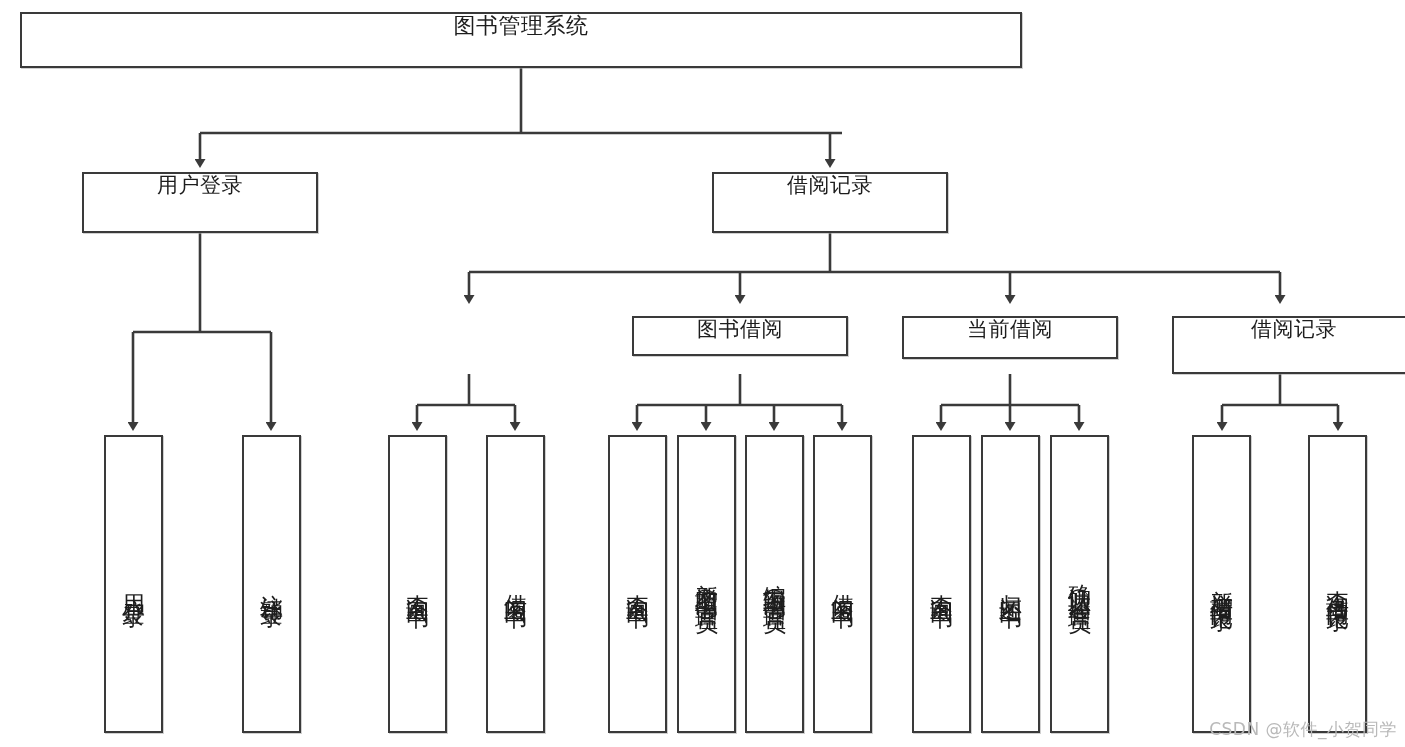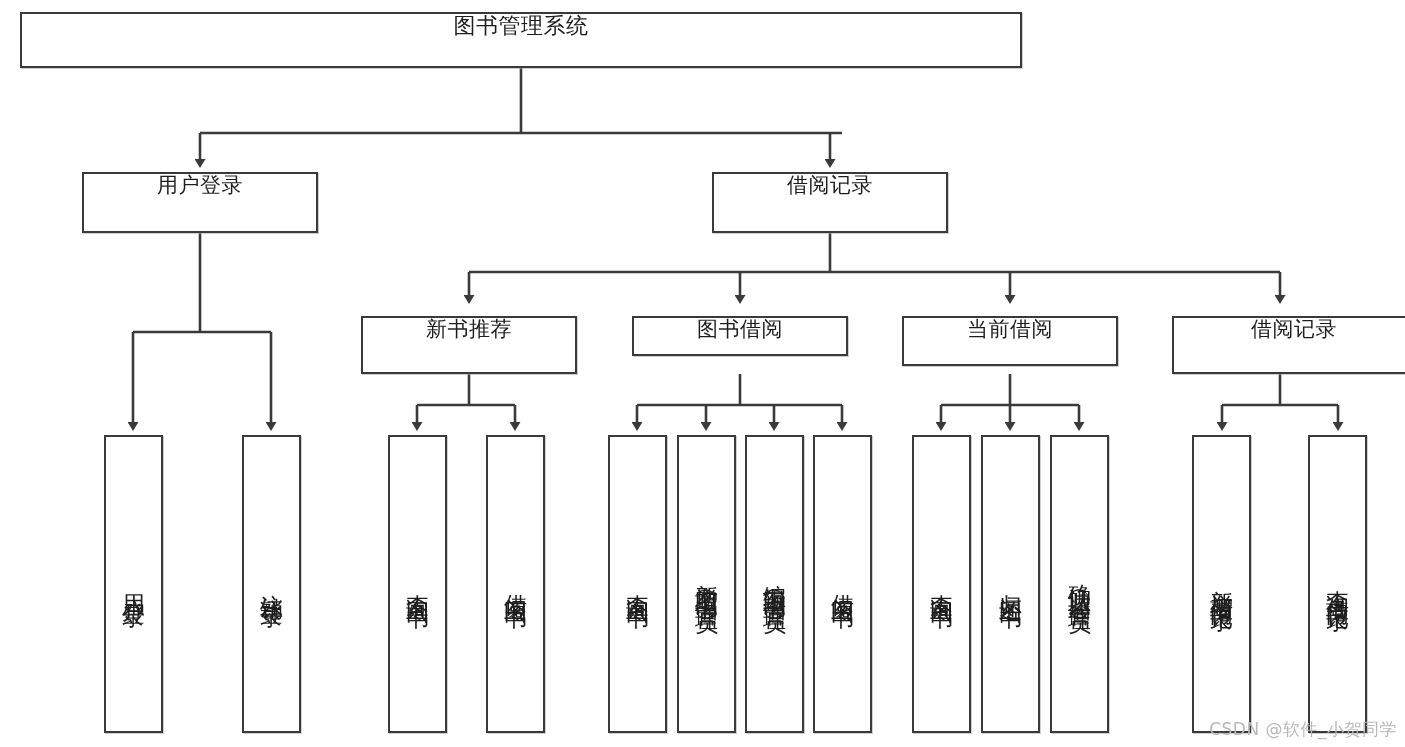--- a/index.html
+++ b/index.html
@@ -135,29 +135,26 @@
   </div>
 
   <div class="node h" style="left:82px; top:172px; width:236px; height:61px;">
     <span class="label">用户登录</span>
   </div>
 
   <div class="node h" style="left:712px; top:172px; width:236px; height:61px;">
     <span class="label">借阅记录</span>
   </div>
 
-  <div class="node h" style="left:361px; top:316px; width:216px; height:58px;">
-    <span class="label">新书推荐</span>
-  </div>
 
   <div class="node h" style="left:632px; top:316px; width:216px; height:40px;">
     <span class="label">图书借阅</span>
   </div>
 
-  <div class="node h" style="left:902px; top:316px; width:216px; height:50px;">
+  <div class="node h" style="left:902px; top:316px; width:216px; height:43px;">
     <span class="label">当前借阅</span>
   </div>
 
   <div class="node h" style="left:1172px; top:316px; width:244px; height:58px;">
     <span class="label">借阅记录</span>
   </div>
 
   <div class="node v" style="left:104px; top:435px; width:59px; height:298px;">
     <span class="label">用户登录</span>
   </div>

